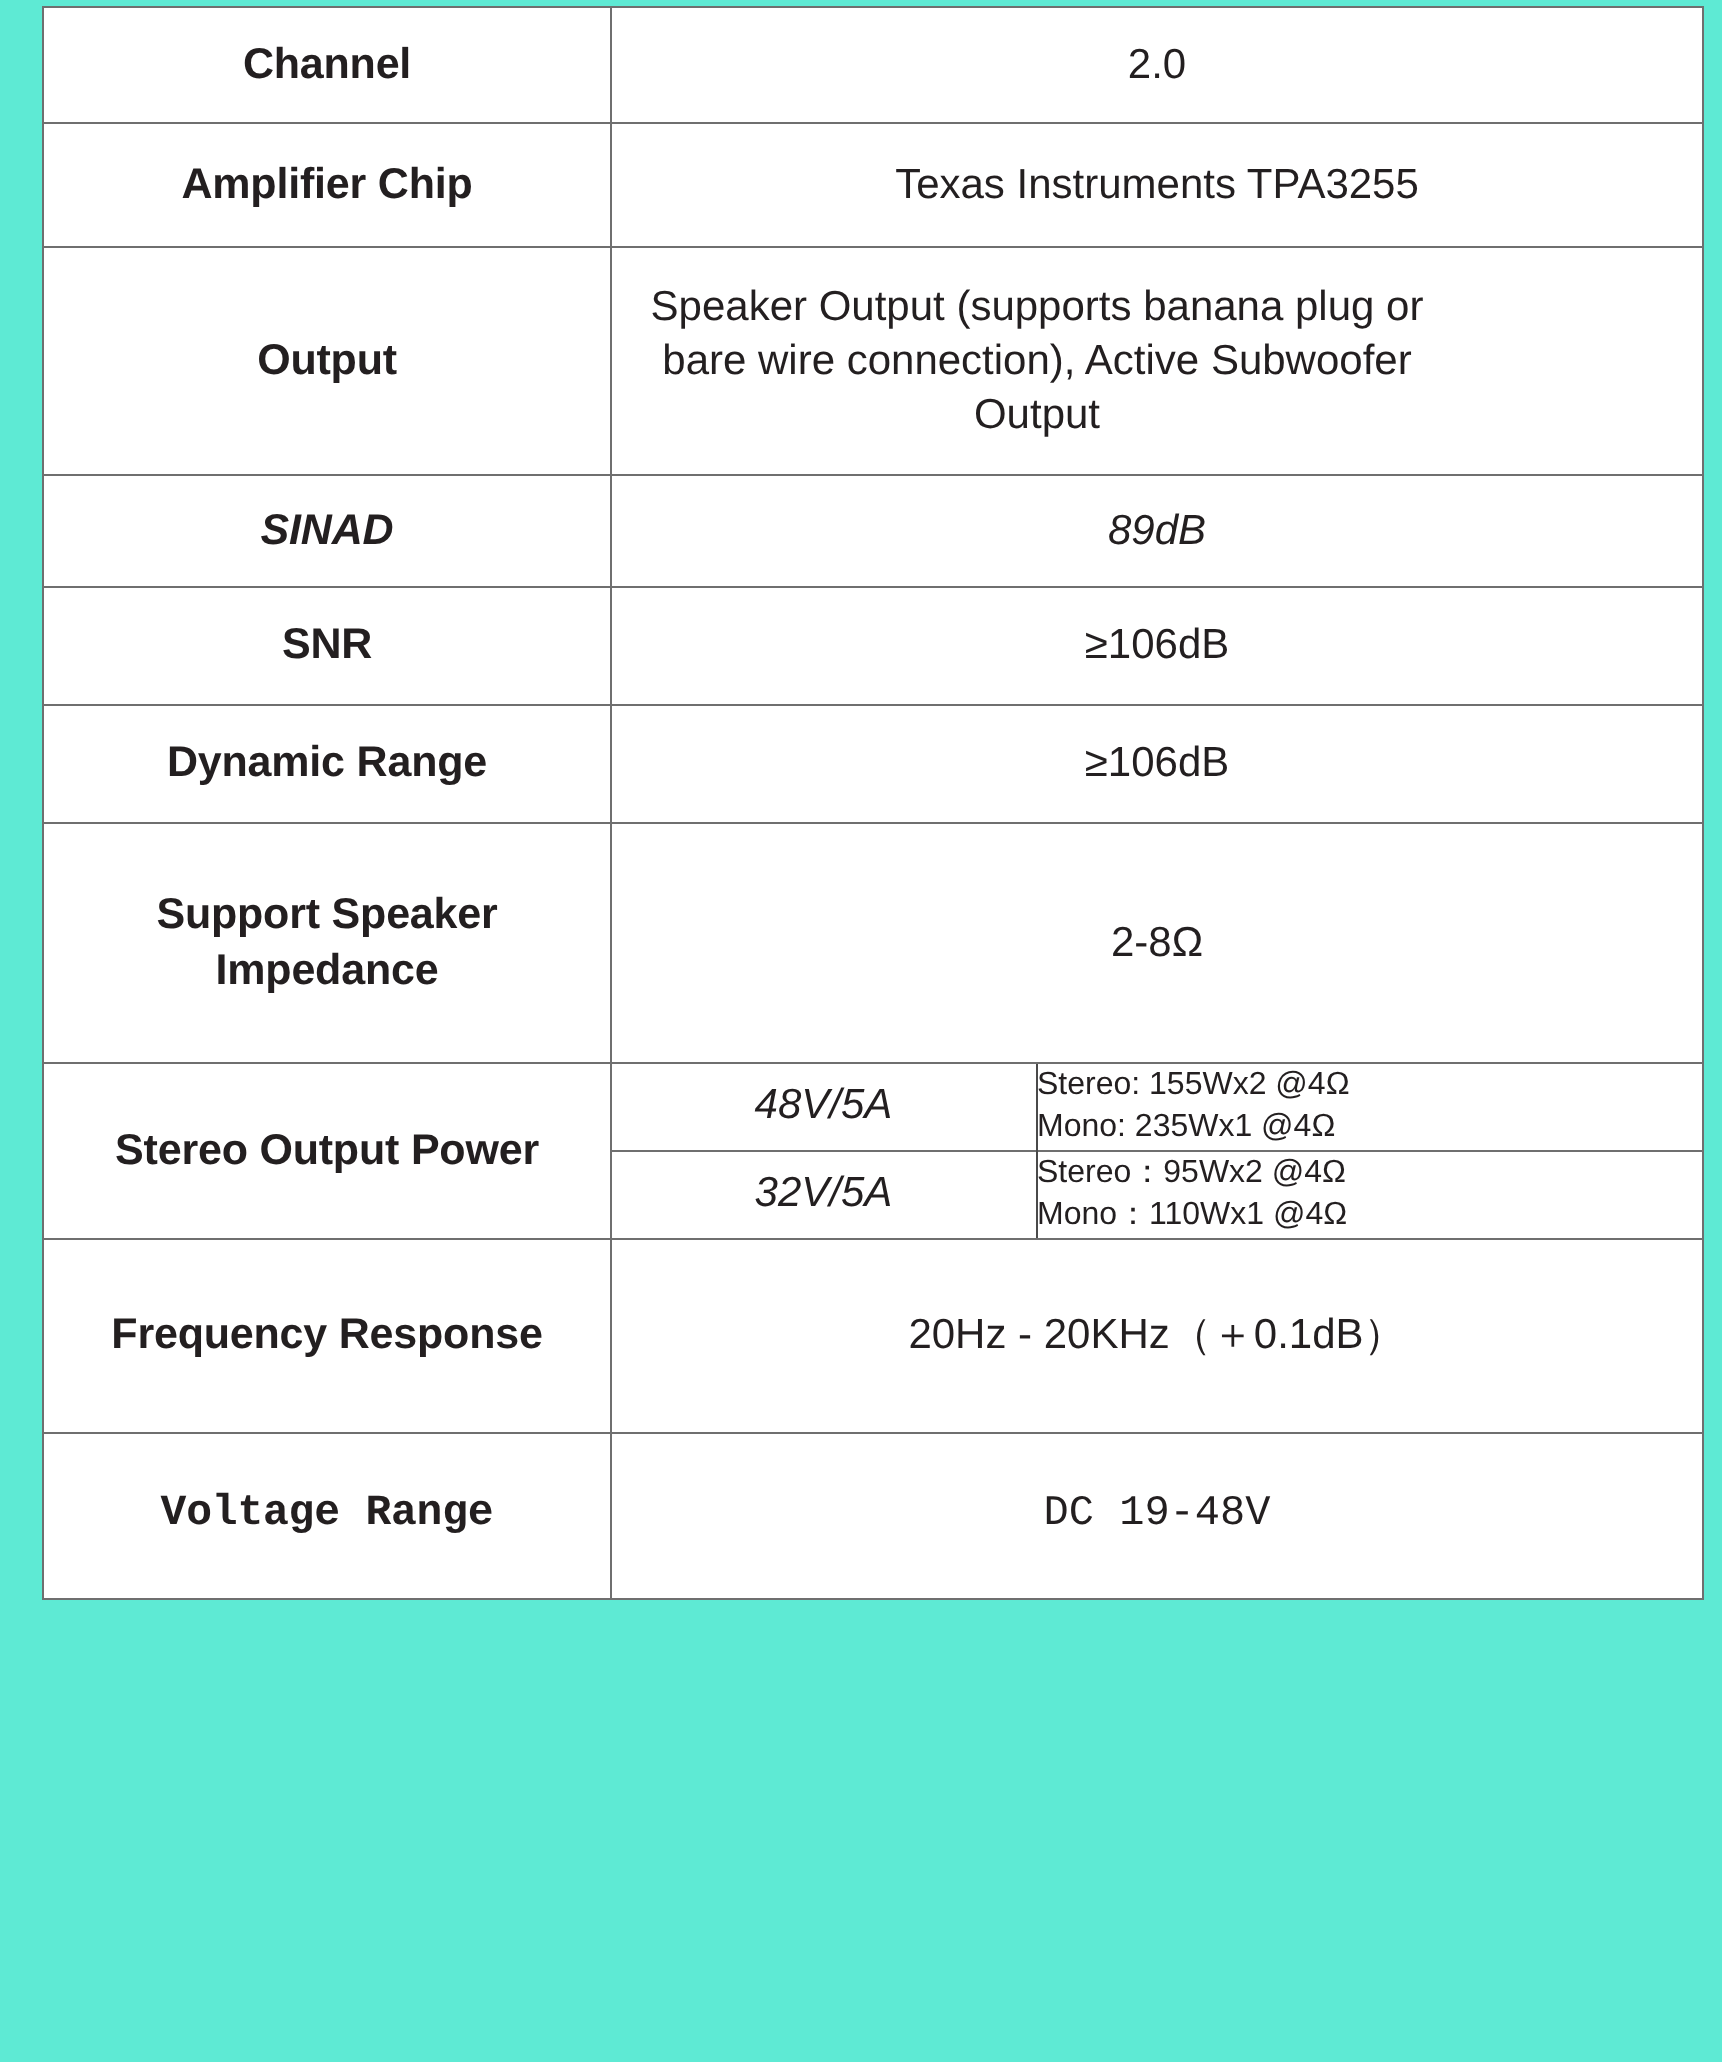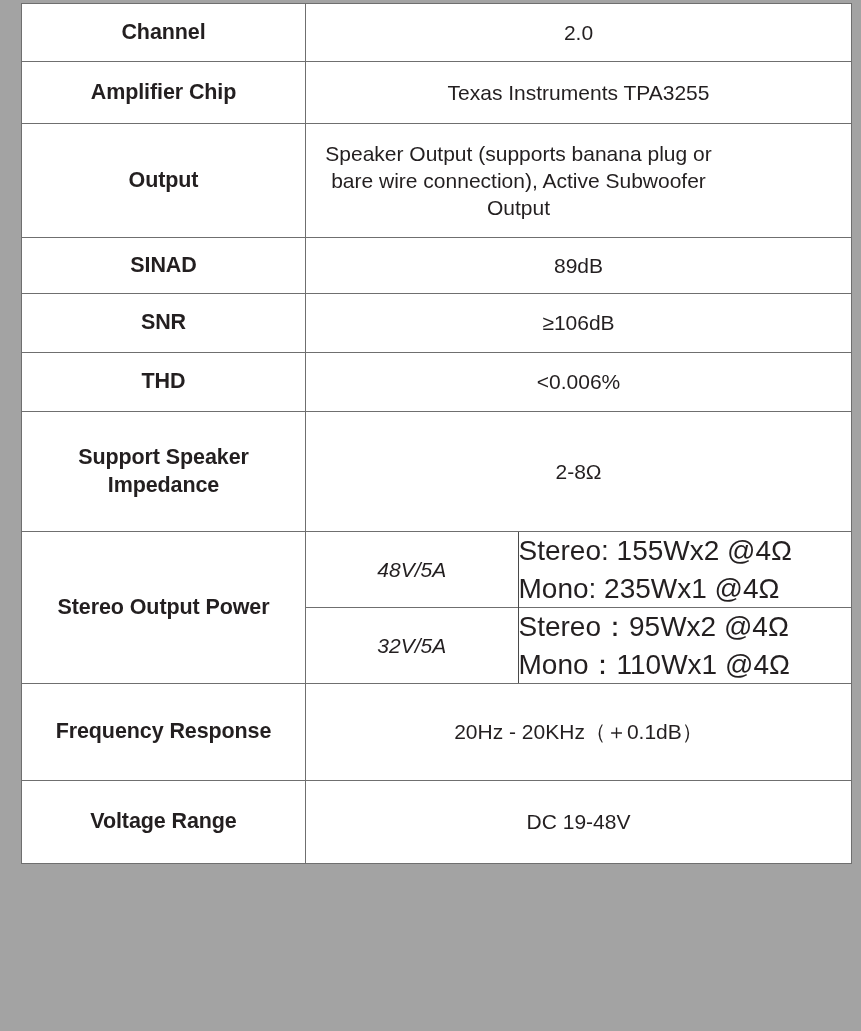--- a/index.html
+++ b/index.html
@@ -12,21 +12,21 @@
     height: 1031px;
     font-family: "Liberation Sans", sans-serif;
     color: #231f20;
     overflow: hidden;
   }
 
   .sheet {
     position: relative;
     width: 861px;
     height: 1031px;
-    background: #a3a3a3;
+    background: #5eead4;
   }
 
   table.spec {
     position: absolute;
     left: 21px;
     top: 3px;
     width: 830px;
     border-collapse: collapse;
     table-layout: fixed;
   }
@@ -94,39 +94,39 @@
     text-align: center;
     font-size: 21px;
     color: #231f20;
     padding: 22px 0 22px 61px;
     vertical-align: middle;
     font-style: italic;
   }
   .power-cell {
     border-left: 1px solid #4a4a4a !important;
     text-align: left;
-    font-size: 28px;
+    font-size: 16px;
     line-height: 1.34;
     color: #231f20;
     padding: 22px 0 22px 27px;
     vertical-align: middle;
   }
   .power-cell .line { display: block; white-space: nowrap; }
 
   .h-channel  { height: 58px; }
   .h-amp      { height: 62px; }
   .h-input    { height: 62px; }
   .h-output   { height: 114px; }
-  .h-sinad    { height: 56px; }
+  .h-sinad    { height: 56px; font-style: italic; }
   .h-snr      { height: 59px; }
   .h-dyn      { height: 59px; }
   .h-thd      { height: 59px; }
   .h-imp      { height: 120px; margin-top: 40px; }
   .h-freq     { height: 97px; }
-  .h-volt     { height: 83px; }
+  .h-volt     { height: 83px; font-family: Liberation Mono, monospace; }
 </style>
 </head>
 <body>
 
 <div class="sheet">
 
   <table class="spec">
     <colgroup>
       <col class="c-label">
       <col class="c-value">
@@ -158,25 +158,25 @@
       <tr class="h-sinad">
         <td class="label-cell">SINAD</td>
         <td class="value-cell">89dB</td>
       </tr>
 
       <tr class="h-snr">
         <td class="label-cell">SNR</td>
         <td class="value-cell">≥106dB</td>
       </tr>
 
-
-      <tr class="h-thd">
-        <td class="label-cell">THD</td>
-        <td class="value-cell">&lt;0.006%</td>
-      </tr>
+      <tr class="h-dyn">
+        <td class="label-cell">Dynamic Range</td>
+        <td class="value-cell">≥106dB</td>
+      </tr>
+
 
       <tr class="h-imp">
         <td class="label-cell">
           <span class="line">Support Speaker</span>
           <span class="line">Impedance</span>
         </td>
         <td class="value-cell">2-8Ω</td>
       </tr>
 
       <tr>

